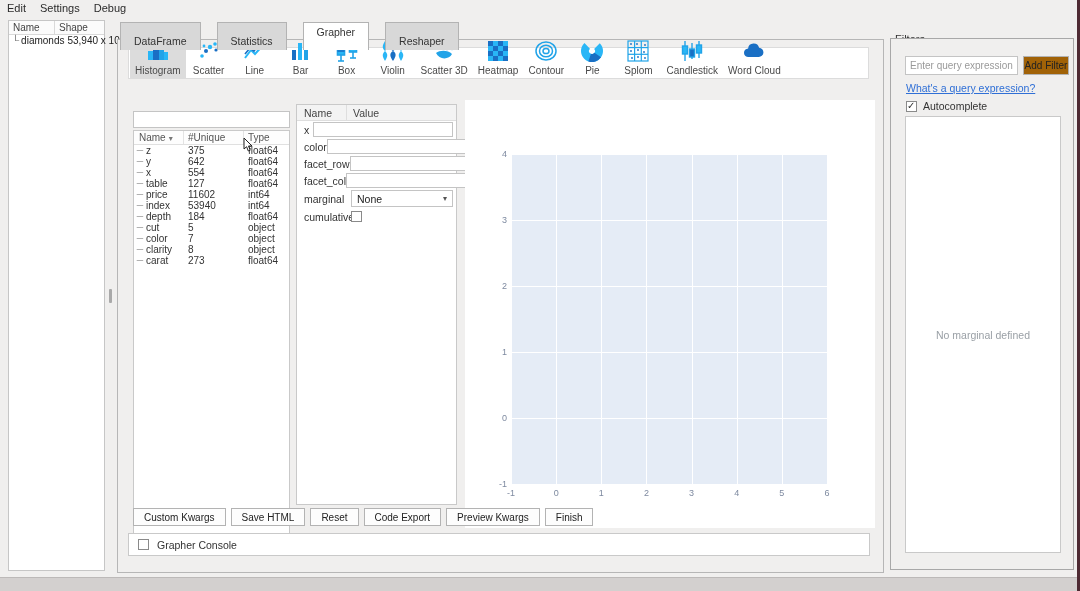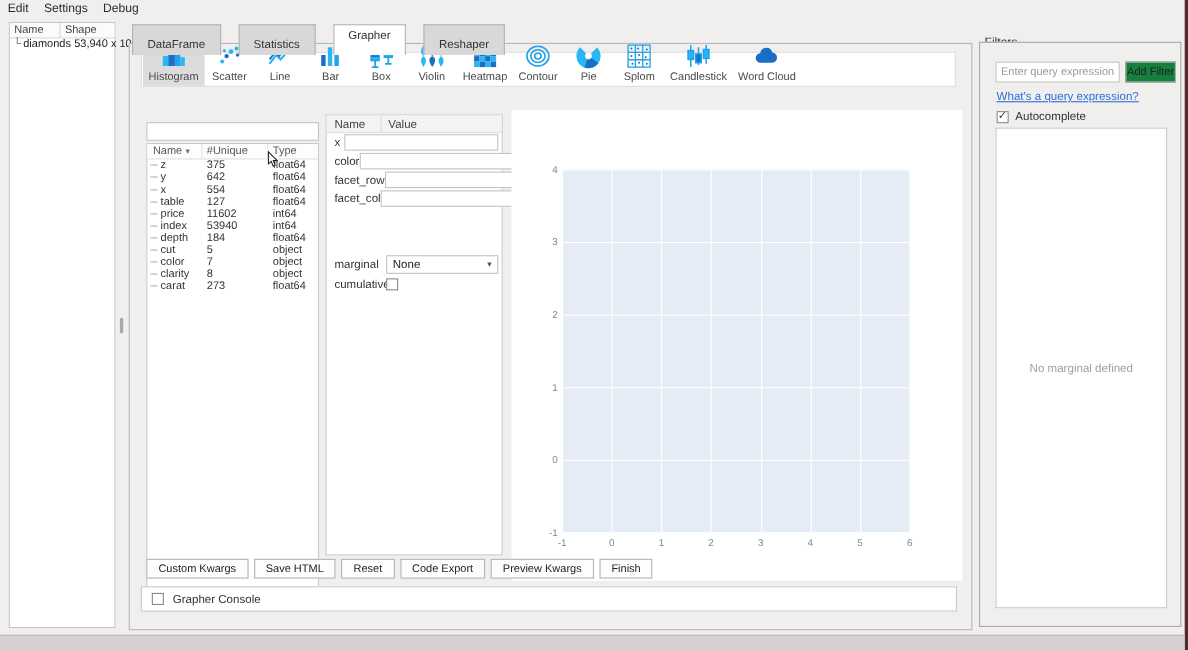--- a/index.html
+++ b/index.html
@@ -86,21 +86,21 @@
   .console-bar { position:absolute; left:128px; top:533px; width:742px; height:23px; background:#fff;
     border:1px solid #c9c9c9; display:flex; align-items:center; padding-left:9px; gap:8px; }
   .console-label { font-size:10.5px; color:#333; }
   
   .filters-title { position:absolute; left:895px; top:33px; font-size:11px; color:#333; }
   .filters-frame { position:absolute; left:890px; top:38px; width:184px; height:532px;
     border:1px solid #a8a8a8; background:#f0efee; }
   .query-input { position:absolute; left:14px; top:17px; width:113px; height:19px; border:1px solid #c4c4c4;
     background:#fff; font-size:10px; padding:0 4px; font-family:"Liberation Sans",sans-serif; color:#333; }
   .query-input::placeholder { color:#9a9a9a; }
-  .add-filter-btn { position:absolute; left:132px; top:17px; width:46px; height:19px; background:#15803d;
+  .add-filter-btn { position:absolute; left:132px; top:17px; width:46px; height:19px; background:#a16207;
     border:1px solid #b3b3b3; font-size:10px; color:#222; font-family:"Liberation Sans",sans-serif; }
   .help-link { position:absolute; left:15px; top:43px; font-size:10.5px; color:#2f6fd6; text-decoration:underline; }
   .autocomplete-row { position:absolute; left:15px; top:61px; display:flex; align-items:center; gap:6px; }
   .autocomplete-label { font-size:10.5px; color:#333; }
   .filters-list { position:absolute; left:14px; top:77px; width:156px; height:437px; background:#fff;
     border:1px solid #c9c9c9; display:flex; align-items:center; justify-content:center; }
   .empty-filters { font-size:10.5px; color:#9aa0a6; }
   
   .status-bar { position:absolute; left:0; top:577px; width:100%; height:14px; background:#d3d0cf; border-top:1px solid #bcb9b8; }
   .mouse-cursor { position:absolute; left:243px; top:137px; z-index:9; }
@@ -199,20 +199,34 @@
     </div>
     <div class="pt-item">
       <span class="pt-icon">
         <svg viewBox="0 0 26 26">
           <path d="M5 3 C8 8 8 10 5 13 C2 16 2 18 5 23 C8 18 8 16 5 13 C2 10 2 8 5 3 Z" fill="#29b6f6"></path>
           <path d="M13 3 C16.5 8 16.5 11 13 13 C9.5 15 9.5 18 13 23 C16.5 18 16.5 15 13 13 C9.5 11 9.5 8 13 3 Z" fill="#1a6fc4"></path>
           <path d="M21 3 C24 8 24 10 21 13 C18 16 18 18 21 23 C24 18 24 16 21 13 C18 10 18 8 21 3 Z" fill="#29b6f6"></path>
         </svg>
       </span>
       <span class="pt-label">Violin</span>
+    </div>
+    <div class="pt-item">
+      <span class="pt-icon">
+        <svg viewBox="0 0 26 26">
+          <path d="M5 15 C9 12 17 12 21 16 C18 22 8 22 5 15 Z" fill="#21a3e8"></path>
+          <circle cx="8" cy="7" r="1.4" fill="#29b6f6"></circle>
+          <circle cx="13" cy="4" r="1.4" fill="#1a6fc4"></circle>
+          <circle cx="18" cy="7" r="1.4" fill="#29b6f6"></circle>
+          <circle cx="11" cy="10" r="1.3" fill="#29b6f6"></circle>
+          <circle cx="16" cy="11" r="1.3" fill="#1a6fc4"></circle>
+          <circle cx="21" cy="11" r="1.2" fill="#29b6f6"></circle>
+        </svg>
+      </span>
+      <span class="pt-label">Scatter 3D</span>
     </div>
     <div class="pt-item">
       <span class="pt-icon">
         <svg viewBox="0 0 26 26">
           <rect x="3" y="3" width="5" height="5" fill="#1a6fc4"></rect>
           <rect x="8" y="3" width="5" height="5" fill="#29b6f6"></rect>
           <rect x="13" y="3" width="5" height="5" fill="#1a6fc4"></rect>
           <rect x="18" y="3" width="5" height="5" fill="#29b6f6"></rect>
           <rect x="3" y="8" width="5" height="5" fill="#29b6f6"></rect>
           <rect x="8" y="8" width="5" height="5" fill="#1a6fc4"></rect>
@@ -386,21 +400,21 @@
     <input class="schema-input" value="" style="">
   </div>
   <div class="schema-row">
     <span class="fname">facet_row</span>
     <input class="schema-input" value="" style="">
   </div>
   <div class="schema-row">
     <span class="fname">facet_col</span>
     <input class="schema-input" value="" style="">
   </div>
-  <div class="schema-row" style="height:19px;margin-top:42px;">
+  <div class="schema-row" style="height:19px;">
     <span class="fname">marginal</span>
     <span class="schema-select">
       <span>None</span>
       <span class="dd-arrow">▾</span>
     </span>
   </div>
   <div class="schema-row">
     <span class="fname">cumulative</span>
     <span class="checkbox" id="cumulative-checkbox"></span>
   </div>

